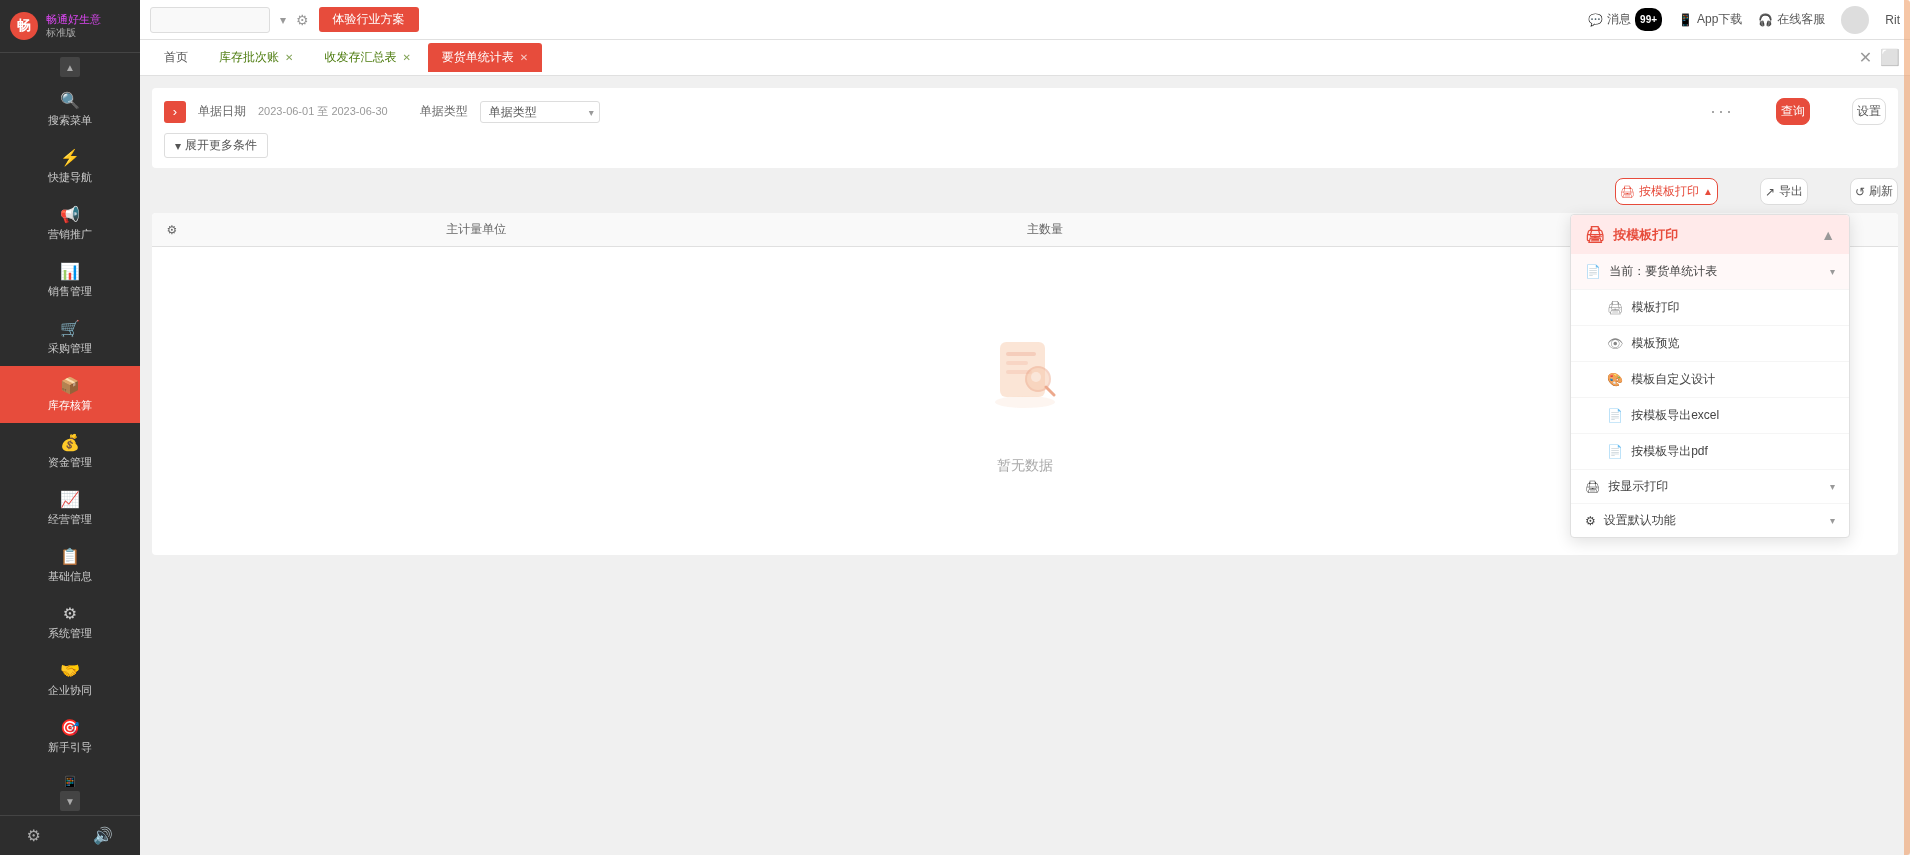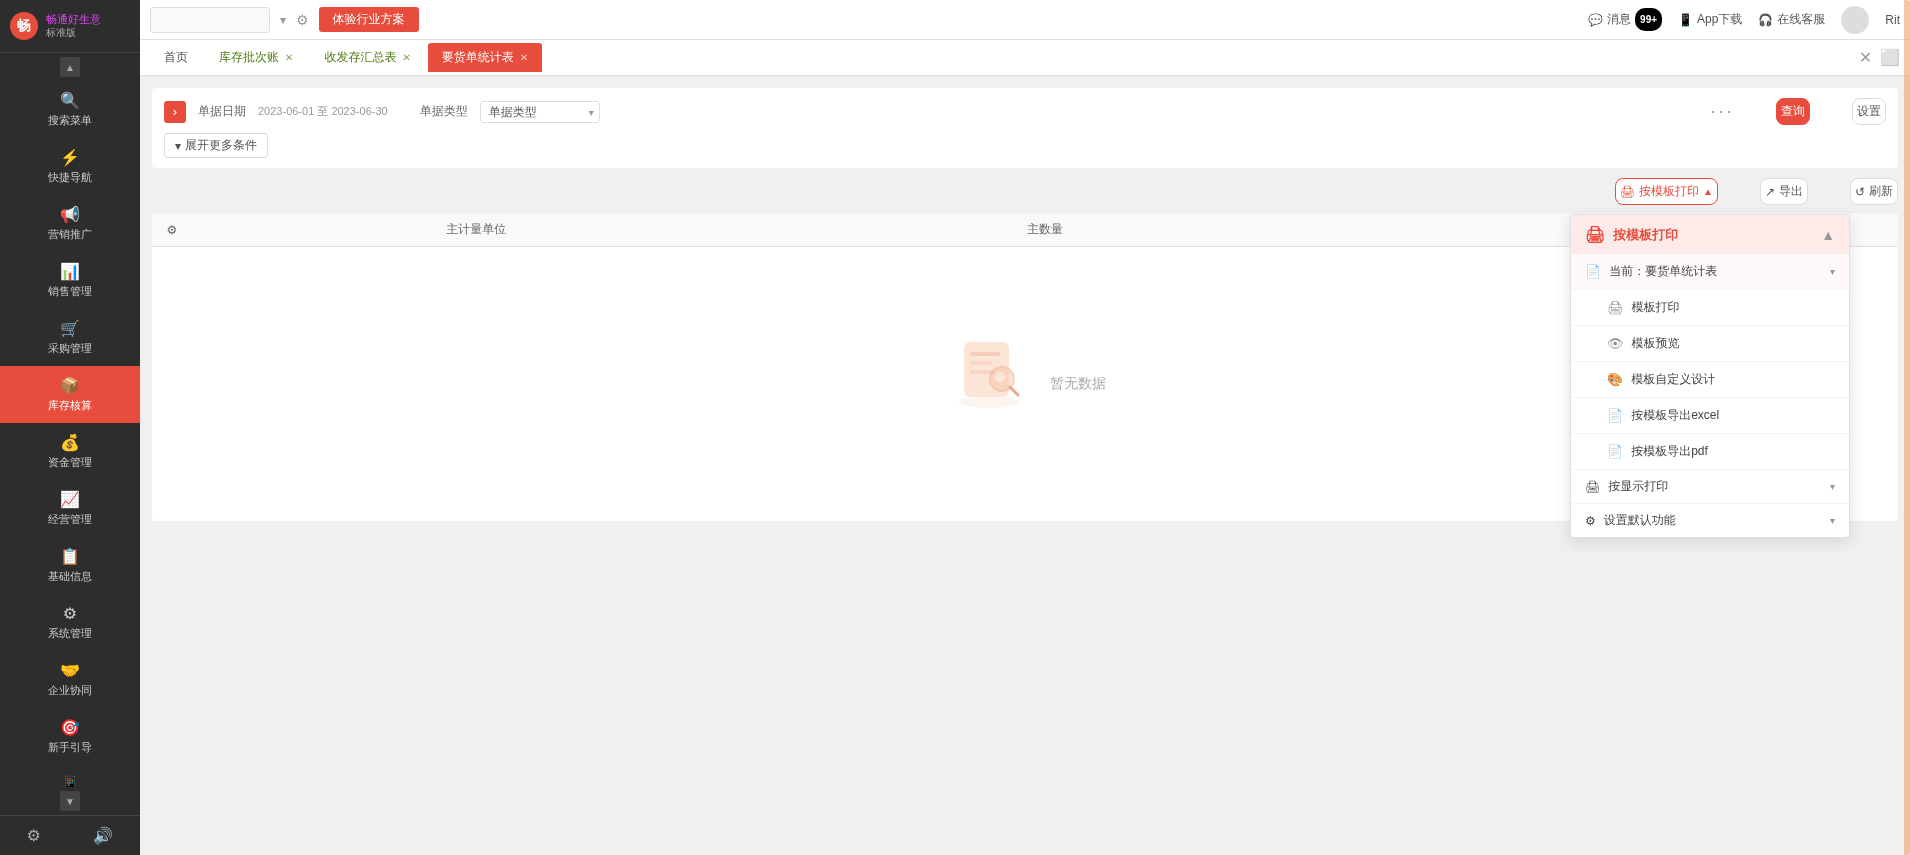--- a/index.html
+++ b/index.html
@@ -62,21 +62,21 @@
     .toolbar-btn.primary { background: #e74c3c; color: #fff; border-color: #e74c3c; }
     .toolbar-btn.settings { background: #fff; border: 1px solid #ddd; }
     .filter-row2 { display: flex; align-items: center; margin-top: 8px; }
 
     
     .table-container { background: #fff; border-radius: 4px; overflow: hidden; }
     .table-header { display: flex; align-items: center; background: #f9f9f9; border-bottom: 1px solid #e0e0e0; padding: 8px 0; }
     .th { flex: 1; text-align: center; font-size: 12px; color: #666; font-weight: normal; padding: 0 8px; }
     .th.settings { flex: 0 0 40px; }
     .th.goods { flex: 2; }
-    .empty-state { display: flex; flex-direction: row; align-items: center; justify-content: center; padding: 80px 0; gap: 16px; }
+    .empty-state { display: flex; flex-direction: column; align-items: center; justify-content: space-between; padding: 80px 0; gap: 16px; }
     .empty-text { color: #aaa; font-size: 14px; }
 
     
     .dropdown-panel { position: absolute; top: 138px; right: 60px; background: #fff; border: 1px solid #e0e0e0; border-radius: 4px; box-shadow: 0 4px 16px rgba(0,0,0,0.12); width: 280px; z-index: 100; }
     .dropdown-header { background: #ffeaea; padding: 10px 14px; display: flex; align-items: center; justify-content: space-between; border-radius: 4px 4px 0 0; }
     .dropdown-header-left { display: flex; align-items: center; gap: 8px; color: #e74c3c; font-size: 13px; font-weight: bold; }
     .dropdown-header-icon { font-size: 16px; }
     .dropdown-close { color: #999; cursor: pointer; font-size: 14px; }
     .dropdown-item { padding: 9px 14px 9px 36px; display: flex; align-items: center; justify-content: space-between; cursor: pointer; font-size: 12px; color: #444; border-bottom: 1px solid #f5f5f5; }
     .dropdown-item .item-icon { margin-right: 8px; color: #888; font-size: 13px; }

